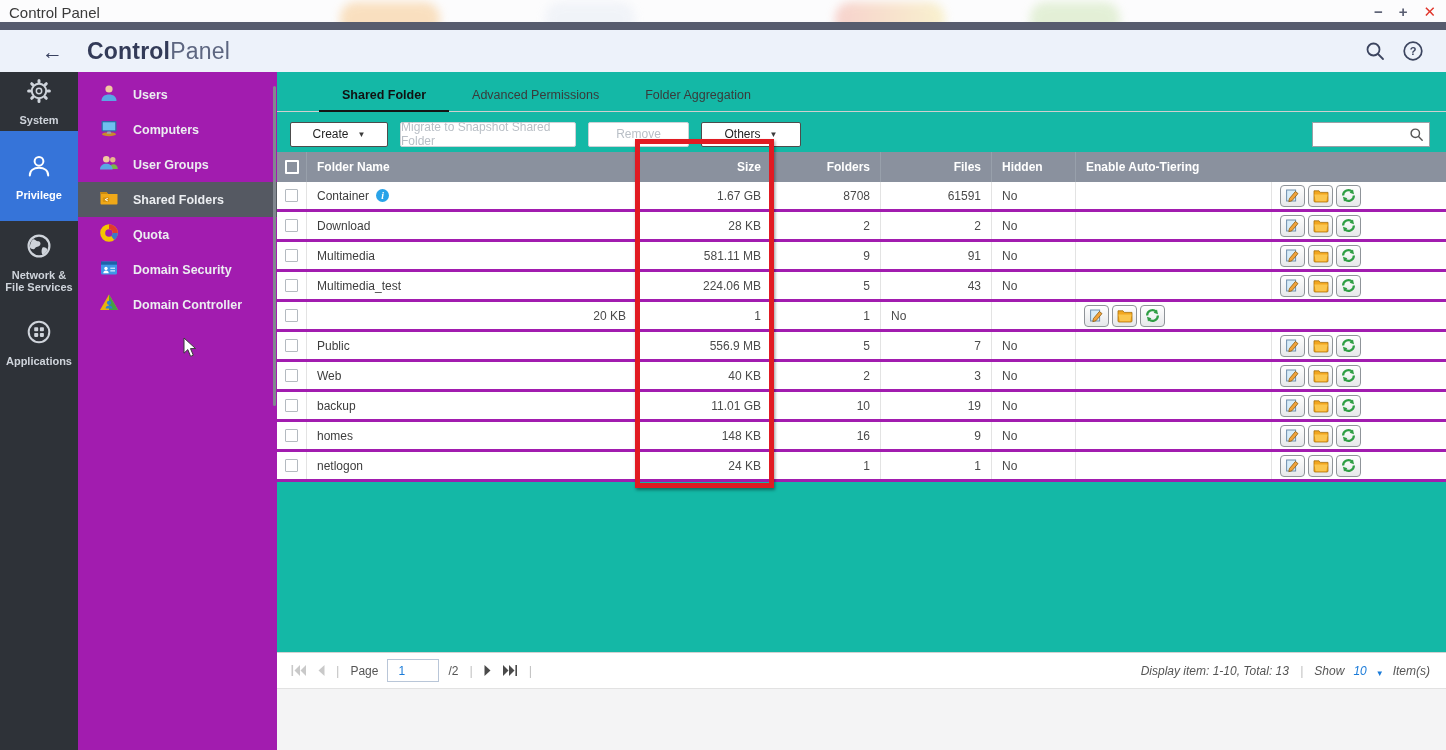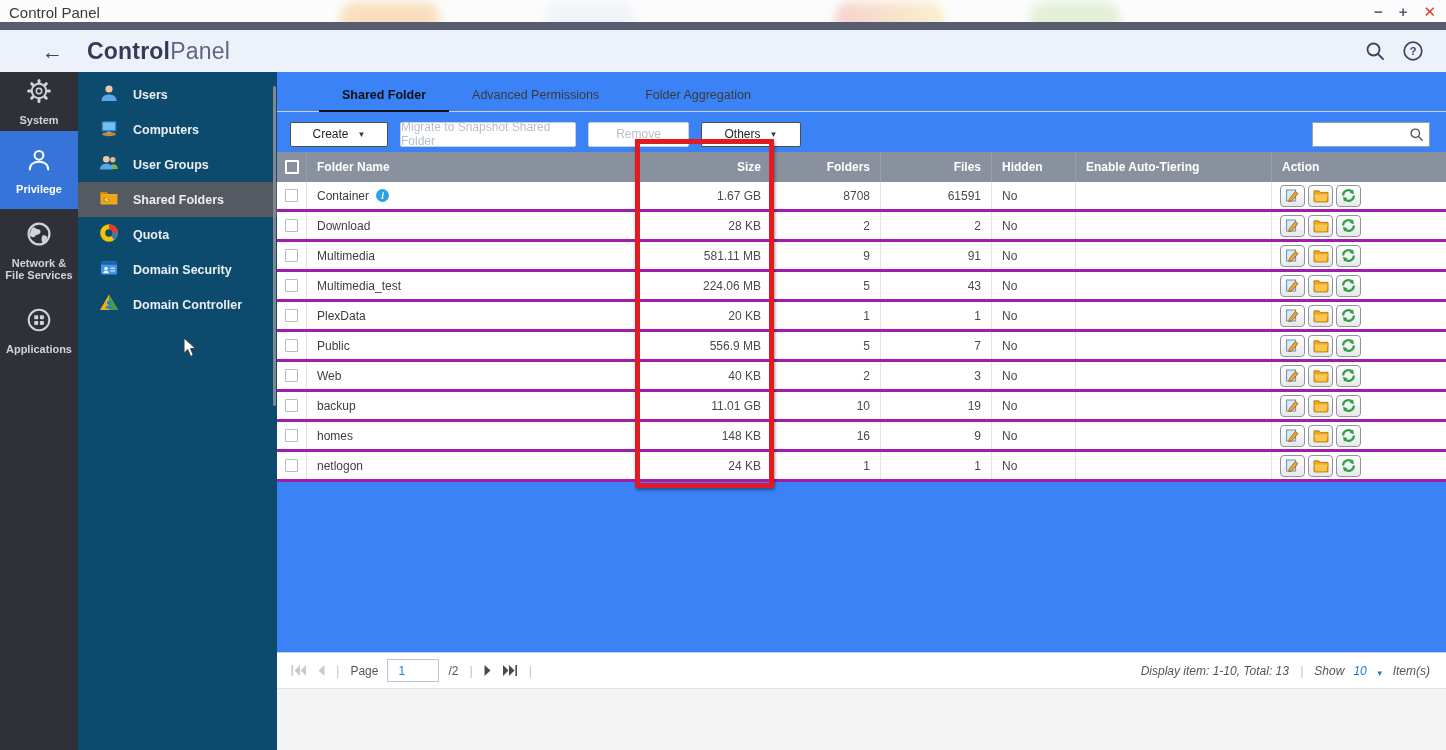--- a/index.html
+++ b/index.html
@@ -27,30 +27,30 @@
   .app-title .bold { font-weight:bold; color:#333b58; }
   .app-title .light { font-weight:normal; color:#5d6680; }
   .header-icons { position:absolute; right:22px; top:0; height:42px; display:flex; align-items:center; gap:16px; }
 
   
   .body { display:flex; height:678px; }
 
   .primary-sidebar { width:78px; background:#2e3238; display:flex; flex-direction:column; flex:none; }
   .p-item { display:flex; flex-direction:column; align-items:center; justify-content:center; gap:7px;
             color:#cfd4db; font-size:11px; font-weight:bold; text-align:center; padding:0 3px; }
-  .p-item.h75 { height:59px; } .p-item.h90 { height:78px;align-items:center; } .p-item.h82 { height:82px; } .p-item.h78 { height:78px;align-items:center; }
+  .p-item.h75 { height:59px; } .p-item.h90 { height:90px;align-items:center; } .p-item.h82 { height:82px; } .p-item.h78 { height:78px;align-items:center; }
   .p-item.active { background:#3674d9; color:#fff; }
 
-  .secondary-sidebar { width:199px; background:#0c4a6e; flex:none; position:relative; padding-top:5px; }
+  .secondary-sidebar { width:199px; background:#a21caf; flex:none; position:relative; padding-top:5px; }
   .s-item { height:35px; display:flex; align-items:center; gap:14px; padding-left:21px;
             color:#eceef1; font-size:12.5px; font-weight:bold; }
   .s-item.active { background:#555962; }
   .s-scrollbar { position:absolute; right:1px; top:14px; width:3px; height:320px; background:#81878f; border-radius:2px; }
 
-  .main { flex:1; display:flex; flex-direction:column; background:#3b82f6; min-width:0; }
+  .main { flex:1; display:flex; flex-direction:column; background:#14b8a6; min-width:0; }
 
   
   .tabs-row { height:40px; display:flex; align-items:flex-end; border-bottom:1px solid #cfcfcf; padding-left:42px; flex:none; }
   .tab { padding:0 23px 8px; font-size:12.5px; color:#3a3a3a; margin-bottom:-1px; border-bottom:2px solid transparent; cursor:default; }
   .tab.active { font-weight:bold; color:#111; border-bottom-color:#141414; }
 
   
   .toolbar { height:36px; display:flex; align-items:center; padding-left:13px; gap:12px; margin-top:4px; flex:none; }
   .btn { height:25px; background:#fff; border:1px solid #4c4c4c; border-radius:2px; font-size:12px; color:#1f1f1f;
          display:flex; align-items:center; justify-content:center; gap:9px; }
@@ -305,21 +305,20 @@
       <div class="thead grid-cols">
         <div class="th center">
             <span class="cb head"></span>
           </div>
         <div class="th">Folder Name</div>
         <div class="th num">Size</div>
         <div class="th num">Folders</div>
         <div class="th num">Files</div>
         <div class="th">Hidden</div>
         <div class="th">Enable Auto-Tiering</div>
-        <div class="th">Action</div>
       </div>
 
       <div>
 
       <div class="trow grid-cols" style="">
           <div class="td center">
               <span class="cb"></span>
             </div>
           <div class="td name-cell">
             <span>Container</span>
@@ -458,24 +457,20 @@
                 <path d="M2.1 7.5a5.4 5.4 0 0 1 9.2-3.8" stroke="#2f9e44" stroke-width="2.2"></path>
                 <polygon points="13,6.2 8.6,4.8 12,1.4" fill="#2f9e44"></polygon>
               </svg>
             </span>
           </div>
         </div>
           <div class="trow grid-cols" style="">
           <div class="td center">
               <span class="cb"></span>
             </div>
-          <div class="td name-cell">
-            <span>PlexData</span>
-
-          </div>
           <div class="td num">20 KB</div>
           <div class="td num">1</div>
           <div class="td num">1</div>
           <div class="td">No</div>
           <div class="td"></div>
           <div class="td action-cell">
             <span class="action-btn">
               <svg width="15" height="15" viewBox="0 0 15 15">
                 <rect x="1.6" y="2" width="9" height="11" fill="#d8ecf8" stroke="#6f8fae" stroke-width="1"></rect>
                 <path d="M4.4 10.6l6-7.1 2.6 2.1-6 7.1-3.2 1z" fill="#f2a33c" stroke="#8d5f12" stroke-width="0.8"></path>

